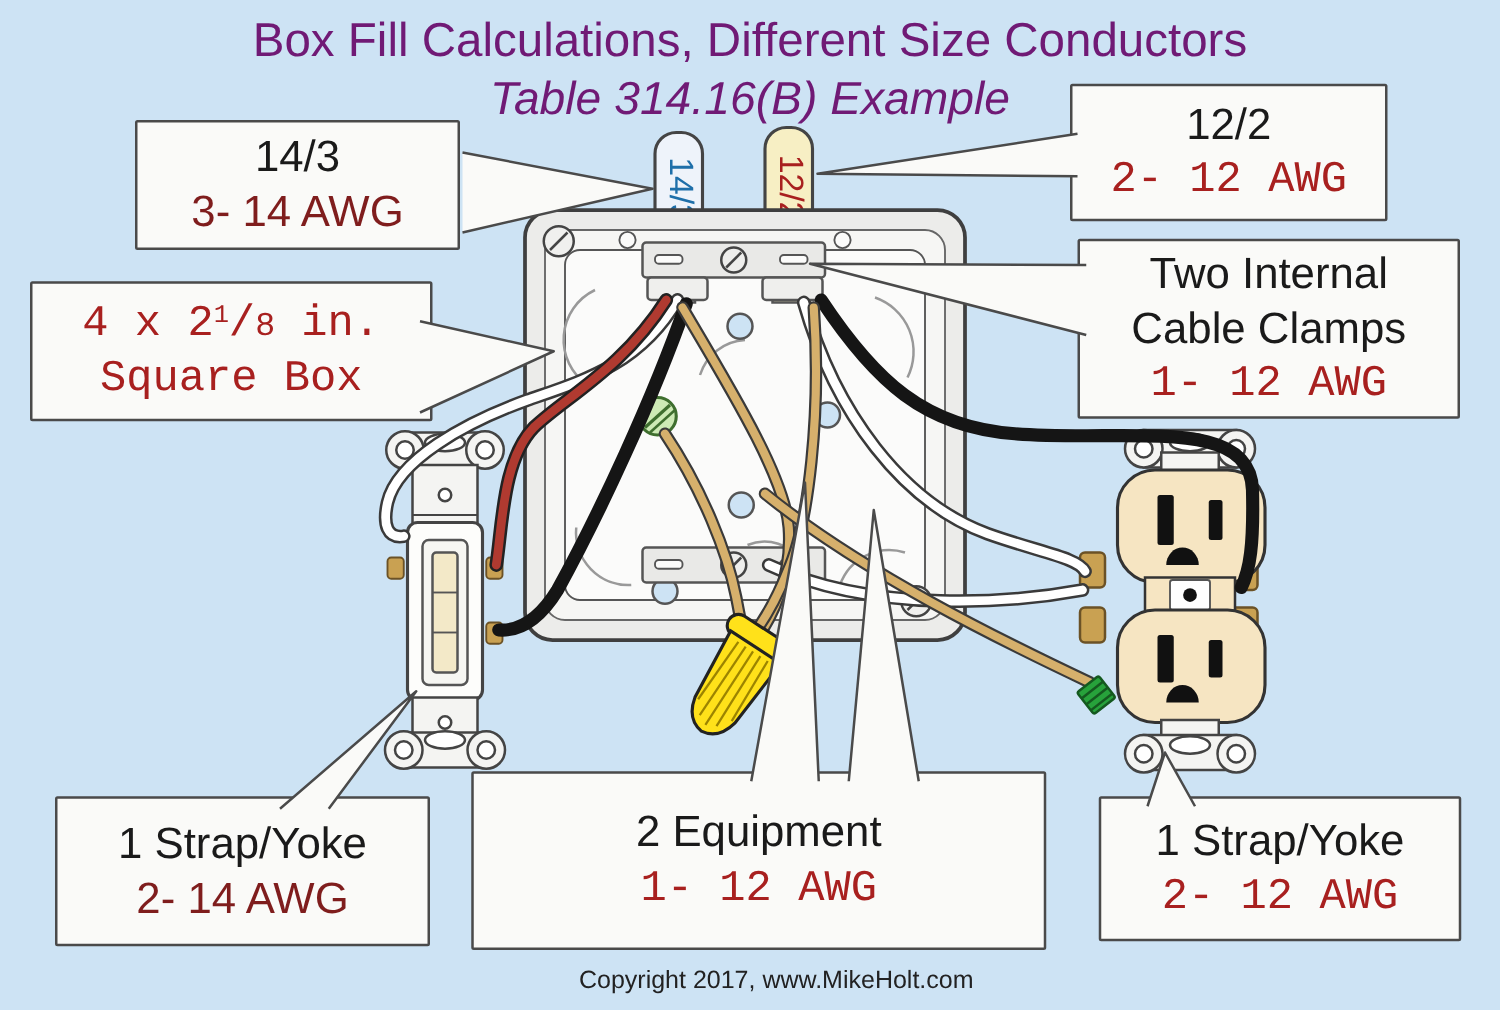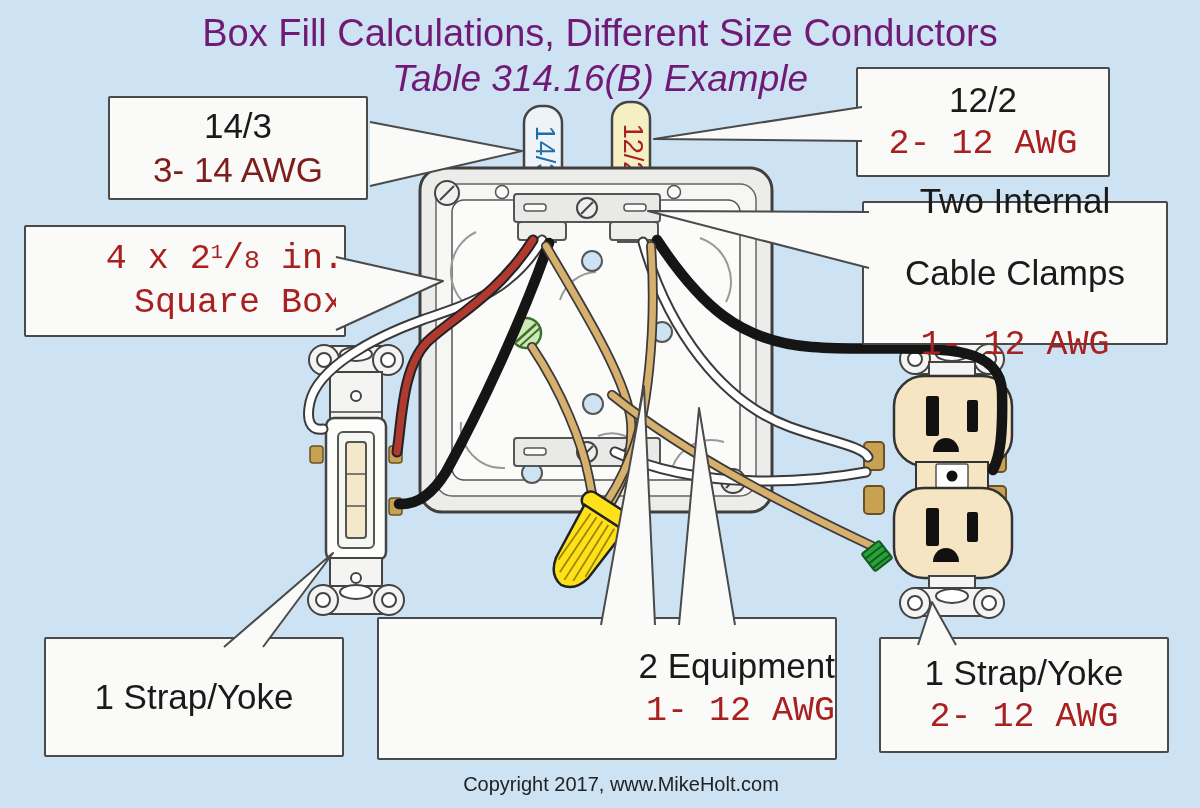--- a/index.html
+++ b/index.html
@@ -12,24 +12,24 @@
   .t2{font-size:37px;font-style:italic;margin-top:3px;}
   .callout{position:absolute;z-index:4;background:#fafaf8;border:2px solid #4a4a4a;border-radius:2px;
            display:flex;flex-direction:column;justify-content:center;align-items:center;
            text-align:center;color:#1a1a1a;font-size:35px;line-height:1.26;}
   .blue{color:#7f1d1d;}
   .red{color:#a8201f;font-family:Liberation Mono, monospace;}
   .fr-num{font-size:0.58em;vertical-align:0.5em;}
   .fr-den{font-size:0.76em;}
   #c-tl{left:108px;top:96px;width:256px;height:100px;}
   #c-tr{left:856px;top:67px;width:250px;height:106px;}
-  #c-clamps{left:862px;top:201px;width:302px;height:140px;gap:28px;}
-  #c-box{left:24px;top:225px;width:318px;height:108px;align-items:flex-end;}
+  #c-clamps{left:862px;top:191px;width:302px;height:140px;}
+  #c-box{left:24px;top:225px;width:318px;height:108px;}
   #c-bl{left:44px;top:637px;width:296px;height:116px;}
-  #c-bc{left:377px;top:617px;width:456px;height:139px;align-items:flex-end;}
+  #c-bc{left:377px;top:617px;width:456px;height:139px;}
   #c-br{left:879px;top:637px;width:286px;height:112px;}
   .copyright{position:absolute;top:773px;left:0;width:100%;text-align:center;
              font-size:20px;color:#222;z-index:2;padding-left:21px;}
 </style>
 </head>
 <body>
 
 <div class="stage">
 
   <svg class="art" width="1200" height="808" viewBox="0 0 1200 808">
@@ -244,20 +244,21 @@
     <div class="red">1- 12 AWG</div>
   </div>
 
   <div class="callout red" id="c-box">
     <div><span>4 x 2</span><sup class="fr-num">1</sup><span>/</span><span class="fr-den">8</span><span> in.</span></div>
     <div>Square Box</div>
   </div>
 
   <div class="callout" id="c-bl">
     <div>1 Strap/Yoke</div>
+    <div class="blue">2- 14 AWG</div>
   </div>
 
   <div class="callout" id="c-bc">
     <div>2 Equipment</div>
     <div class="red">1- 12 AWG</div>
   </div>
 
   <div class="callout" id="c-br">
     <div>1 Strap/Yoke</div>
     <div class="red">2- 12 AWG</div>

